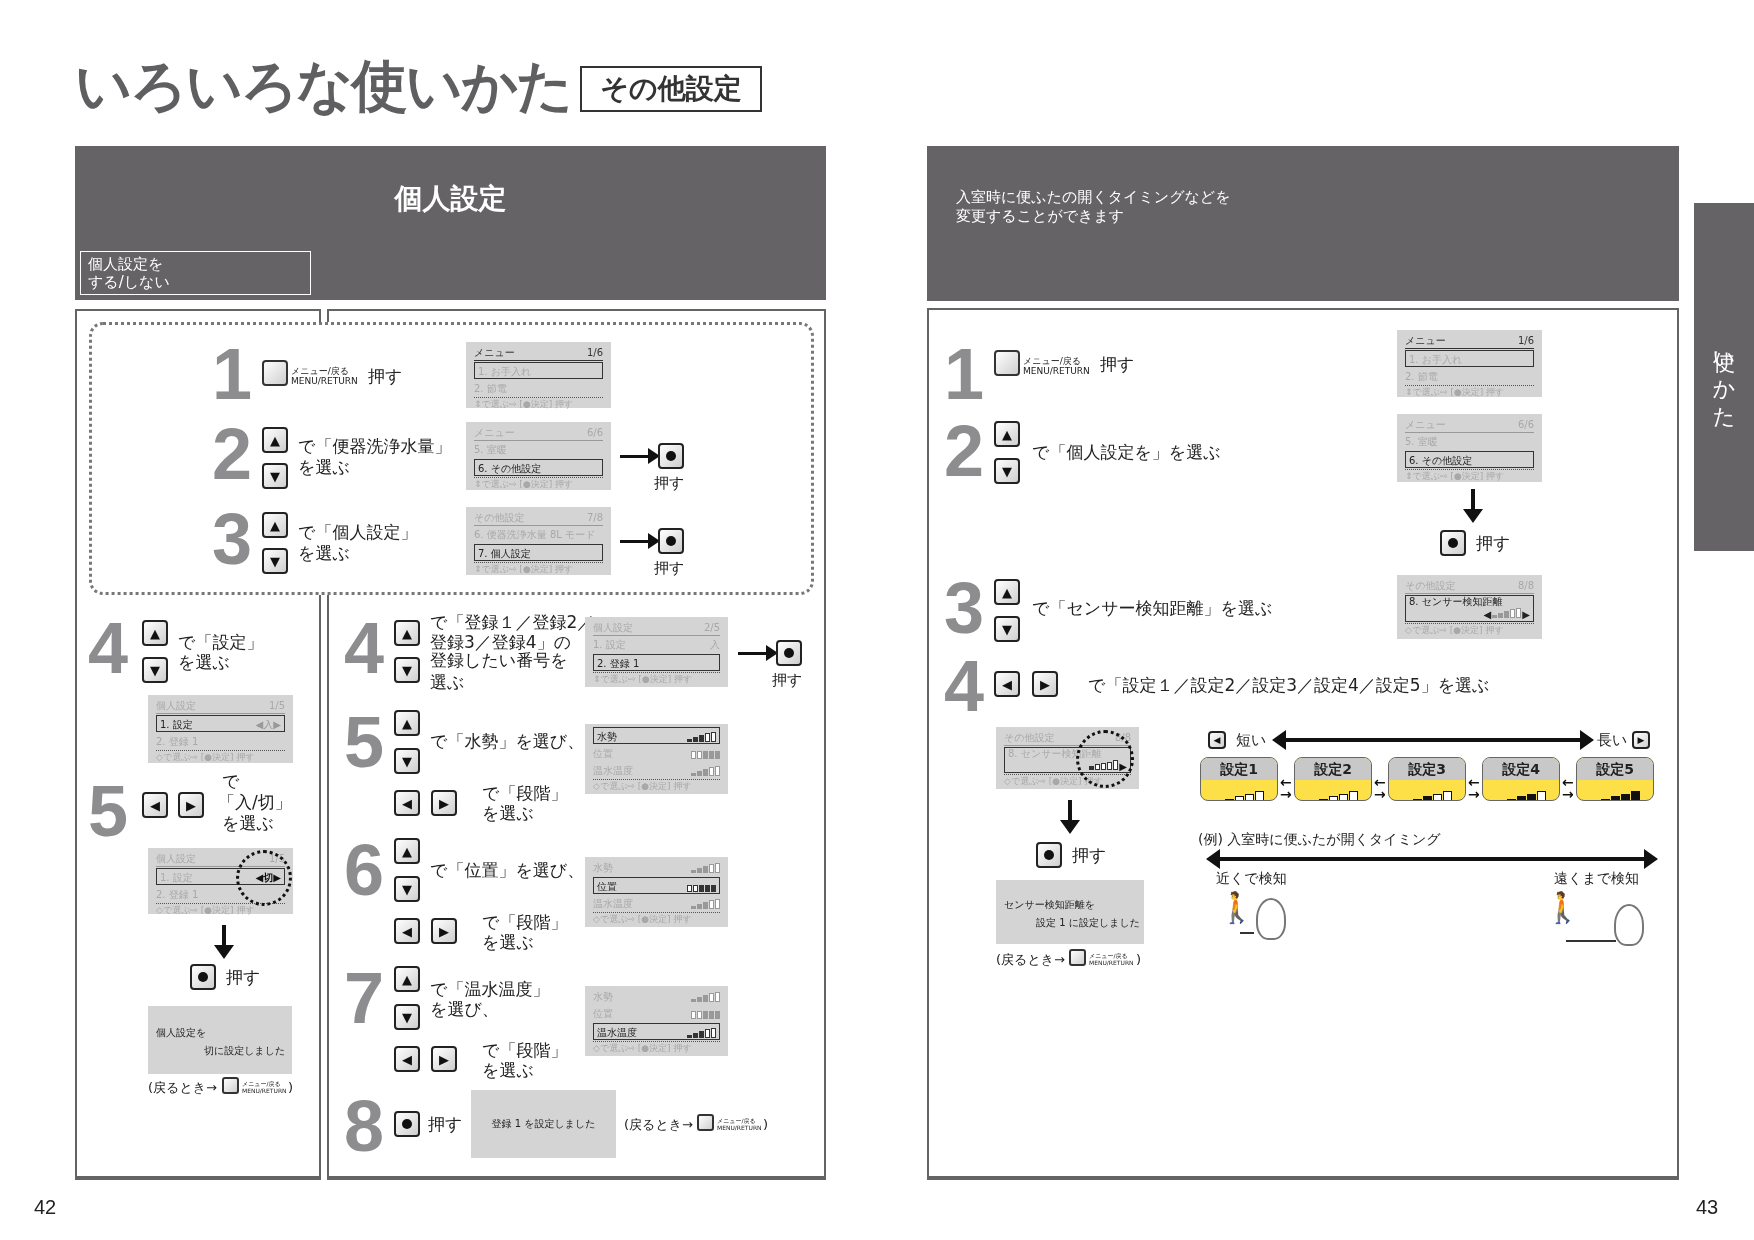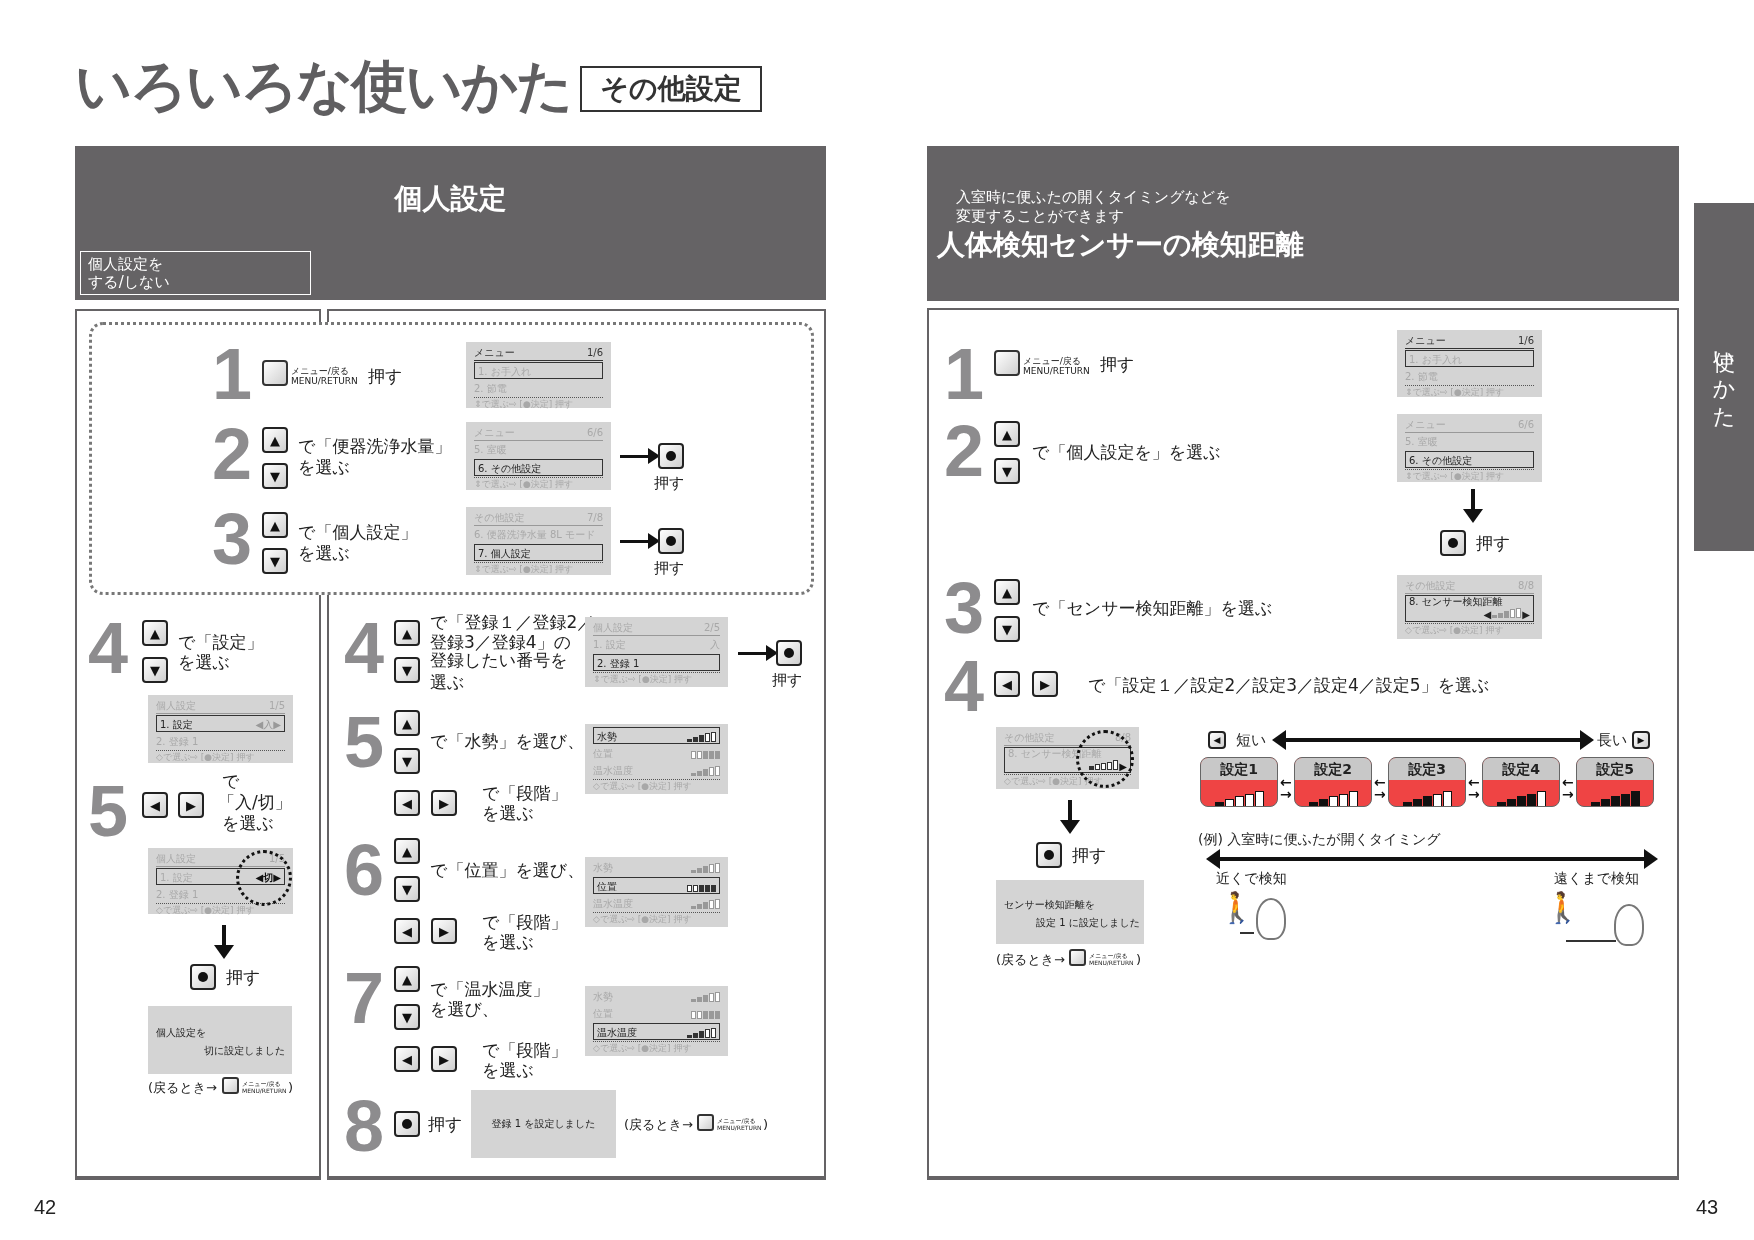--- a/index.html
+++ b/index.html
@@ -68,21 +68,21 @@
   .arr-r::after { content: ""; position: absolute; right: -10px; top: -7px; border-left: 12px solid #111; border-top: 8px solid transparent; border-bottom: 8px solid transparent; }
   .arr-d { position: absolute; width: 4px; height: 22px; background: #111; }
   .arr-d::after { content: ""; position: absolute; left: -8px; bottom: -12px; border-top: 14px solid #111; border-left: 10px solid transparent; border-right: 10px solid transparent; }
   .harr { position: absolute; height: 4px; background: #111; }
   .harr::before { content: ""; position: absolute; left: -10px; top: -8px; border-right: 14px solid #111; border-top: 10px solid transparent; border-bottom: 10px solid transparent; }
   .harr::after { content: ""; position: absolute; right: -10px; top: -8px; border-left: 14px solid #111; border-top: 10px solid transparent; border-bottom: 10px solid transparent; }
 
   .circle-hl { position: absolute; border: 3px dotted #111; border-radius: 50%; }
 
   
-  .scard { position: absolute; width: 78px; height: 50px; border: 1.5px solid #666; border-radius: 8px; background: #ef4444; overflow: hidden; }
+  .scard { position: absolute; width: 78px; height: 44px; border: 1.5px solid #666; border-radius: 8px; background: #fde047; overflow: hidden; }
   .scard .sc-head { background: #c8c8c8; height: 22px; text-align: center; font-size: 14px; font-weight: bold; line-height: 22px; color: #222; }
   .scard .sc-bar { display: flex; justify-content: center; align-items: flex-end; gap: 1px; height: 34px; padding-bottom: 6px; }
   .scard .sc-bar i { display: inline-block; width: 9px; border: 1px solid #111; background: #fff; }
   .scard .sc-bar i.f { background: #111; }
   .dual { position: absolute; font-size: 14px; line-height: 12px; color: #111; font-weight: bold; }
 
   .pagenum { position: absolute; top: 1196px; font-size: 20px; color: #222; font-family: "Liberation Sans", sans-serif; }
   .person { position: absolute; font-size: 30px; color: #666; }
 </style>
 </head>
@@ -413,21 +413,20 @@
 </div>
 <div class="txt" style="left:763px;top:1115px;font-size:13px;">)</div>
 
 <div class="pagenum" style="left:34px;">42</div>
 
 <div class="abs hdr hdr-right">
   <div class="hdr-desc">
     <div>入室時に便ふたの開くタイミングなどを</div>
     <div>変更することができます</div>
   </div>
-  <div class="hdr-title">人体検知センサーの検知距離</div>
 </div>
 <div class="abs side-tab">使いかた</div>
 <div class="abs panel panel-r"></div>
 
 <div class="stepnum" style="left:944px;top:338px;">1</div>
 <div class="menu-btn" style="left:994px;top:350px;">
   <div class="sq"></div>
   <div class="lbl">
       <div>メニュー/戻る</div>
       <div>MENU/RETURN</div>

